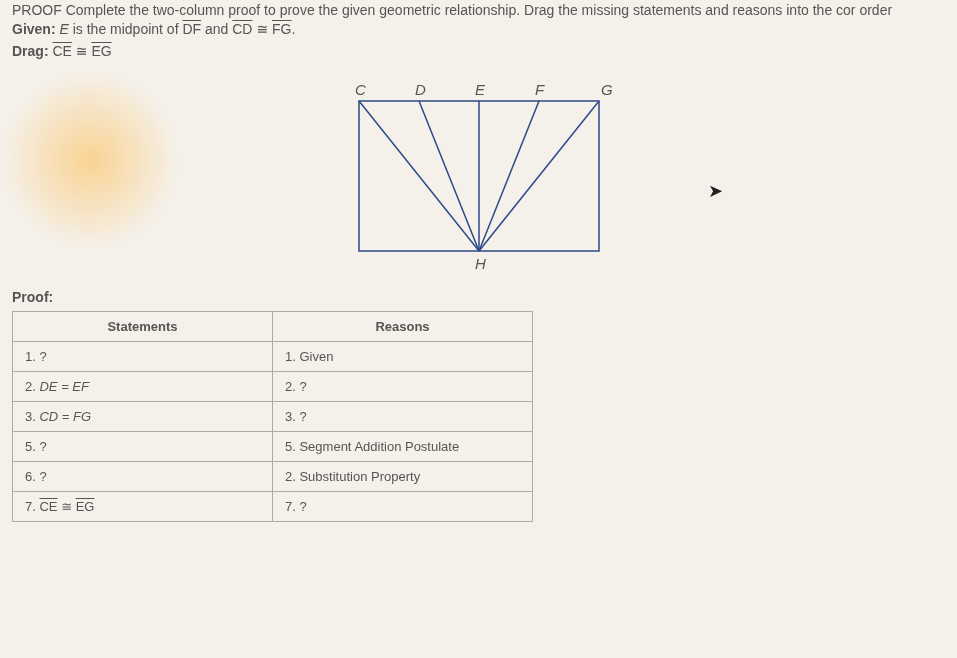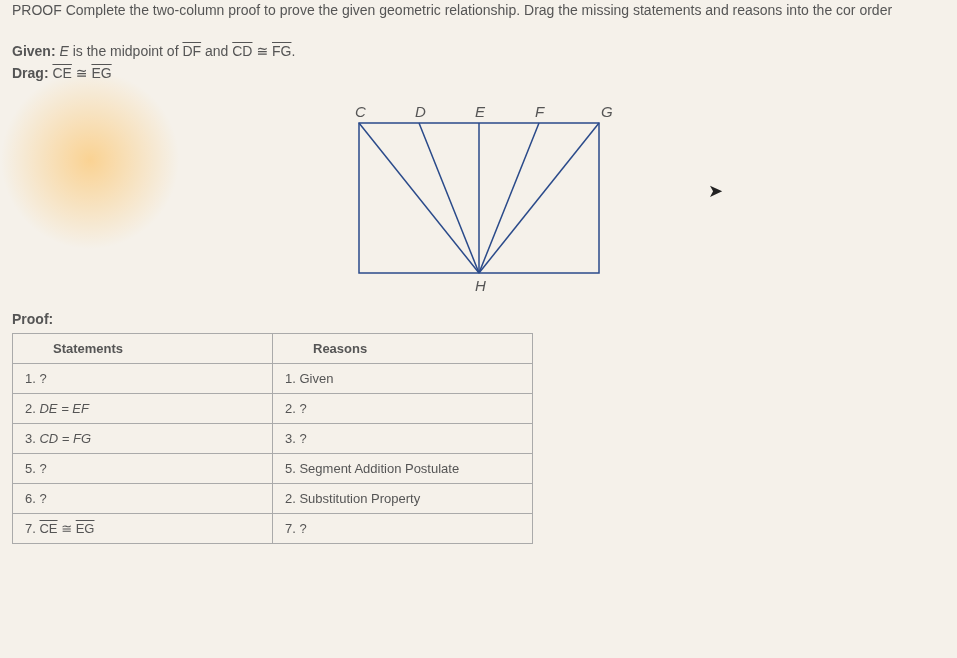--- a/index.html
+++ b/index.html
@@ -1,31 +1,31 @@
 <!DOCTYPE html>
 <html><head>
 <meta charset="utf-8">
 <style>
 *{margin:0;padding:0;box-sizing:border-box}
 body{font-family:Arial,sans-serif;background:#f5f1ea;color:#555;padding:0;width:957px;height:658px;position:relative;overflow:hidden}
 .glow{position:absolute;width:180px;height:180px;background:radial-gradient(circle,rgba(255,180,60,.5) 0%,rgba(255,180,60,0) 70%);top:70px;left:0;pointer-events:none;z-index:0}
 .content{position:relative;z-index:1;padding:0 12px 12px 12px}
 .hdr{font-size:14px;color:#555;padding-top:2px}
 .hdr .bold{font-weight:normal}
-.given{margin-top:22px;font-size:14px;line-height:1.6}
+.given{font-size:14px;line-height:1.6}
 .given .lbl{font-weight:bold}
 .ov{text-decoration:overline}
 .iso{font-style:italic}
 .figwrap{text-align:center;margin-top:18px}
 .figwrap svg{display:inline-block}
 .ptlbl{font-family:Arial;font-style:italic;font-size:15px;fill:#555}
 .pfhdr{font-weight:bold;margin-top:14px;font-size:14px}
 table{border-collapse:collapse;margin-top:6px}
 th,td{border:1px solid #aaa;padding:7px 12px;font-size:13px;color:#555;text-align:left}
-th{font-weight:bold;text-align:left;padding:7px 40px}
+th{font-weight:bold;text-align:center;padding:7px 40px}
 td.stmt{width:260px}
 td.rsn{width:260px}
 .cursor{position:absolute;top:180px;left:708px;font-size:18px;color:#222;z-index:3}
 </style>
 </head>
 <body>
 <div class="glow"></div>
 <div class="cursor">➤</div>
 <div class="content">
 <div class="hdr">

